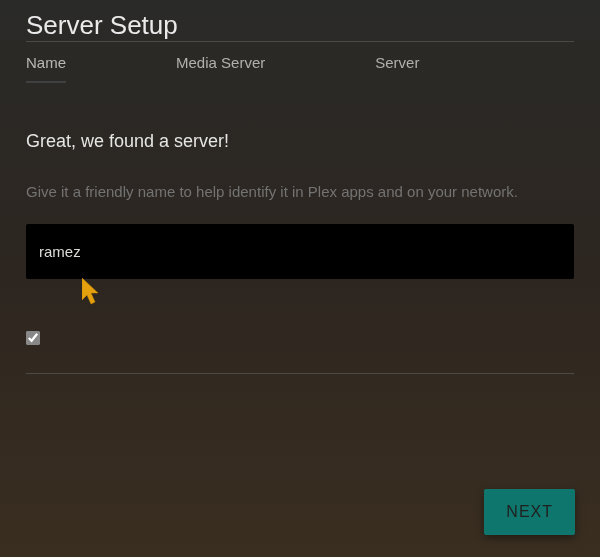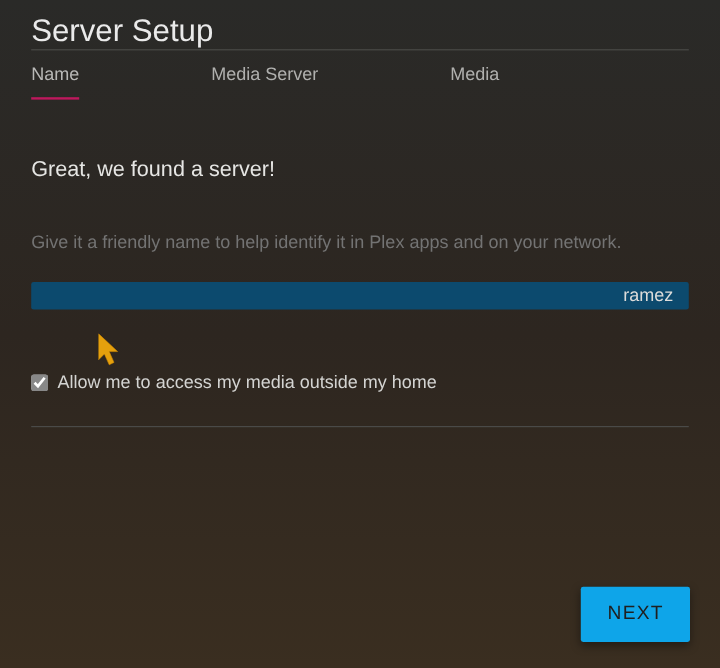--- a/index.html
+++ b/index.html
@@ -28,45 +28,44 @@
       padding-bottom: 8px;
     }
     .tab {
       font-size: 15px;
       color: #b0b0ae;
       padding-bottom: 10px;
       cursor: pointer;
     }
     .tab.active {
       color: #b8b8b6;
-      border-bottom: 2px solid #be185d;
+      border-bottom: 2px solid #404040;
     }
     .heading {
       font-size: 18px;
       color: #e6e6e4;
       margin-top: 40px;
-      margin-bottom: 39px;
+      margin-bottom: 28px;
       font-weight: 400;
     }
     .desc {
       font-size: 15px;
       color: #737373;
       line-height: 1.6;
       margin-bottom: 20px;
     }
     .name-input {
       width: 100%;
-      background: #0c4a6e;
+      background: #000000;
       border: none;
       outline: none;
       color: #dcdcda;
       font-size: 15px;
-      padding: 3px 13px;
+      padding: 19px 13px;
       border-radius: 2px;
-      text-align: right;
     }
     .cursor-overlay {
       position: absolute;
       left: 82px;
       top: 278px;
       pointer-events: none;
     }
     .checkbox-row {
       display: flex;
       align-items: center;
@@ -85,53 +84,52 @@
     }
     .hr-bottom {
       border: none;
       border-top: 1px solid #4a4a48;
       margin-top: 28px;
     }
     .next-btn {
       position: absolute;
       right: 25px;
       bottom: 22px;
-      background: #0ea5e9;
+      background: #0f766e;
       color: #1f1f1f;
       border: none;
       font-size: 16px;
       font-weight: 500;
       letter-spacing: 1px;
       padding: 14px 22px;
       border-radius: 2px;
       cursor: pointer;
       box-shadow: 0 3px 8px rgba(0,0,0,0.4);
     }
   </style>
 </head>
 <body>
 
 <div class="container">
   <h1>Server Setup</h1>
 
   <div class="tabs">
     <div class="tab active">Name</div>
     <div class="tab">Media Server</div>
-    <div class="tab">Media</div>
+    <div class="tab">Server</div>
   </div>
 
   <div class="heading">Great, we found a server!</div>
 
   <div class="desc">Give it a friendly name to help identify it in Plex apps and on your network.</div>
 
   <input class="name-input" type="text" value="ramez" style="">
 
   <div class="checkbox-row">
     <input type="checkbox" checked="" style="">
-    <label>Allow me to access my media outside my home</label>
   </div>
 
 
   <hr class="hr-bottom">
 </div>
 
 <svg class="cursor-overlay" width="20" height="30">
   <polygon points="0,0 0,22 5,17 9,26 13,24 9,15 16,15" fill="#e5a00d" stroke="#d08c00" stroke-width="0.5"></polygon>
 </svg>
 

